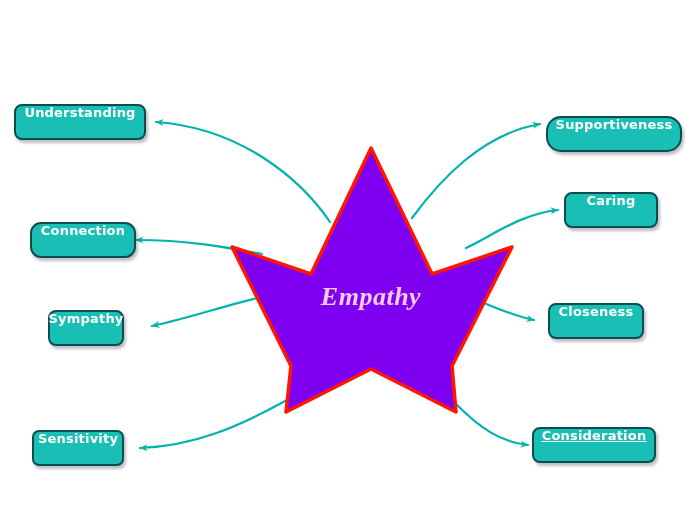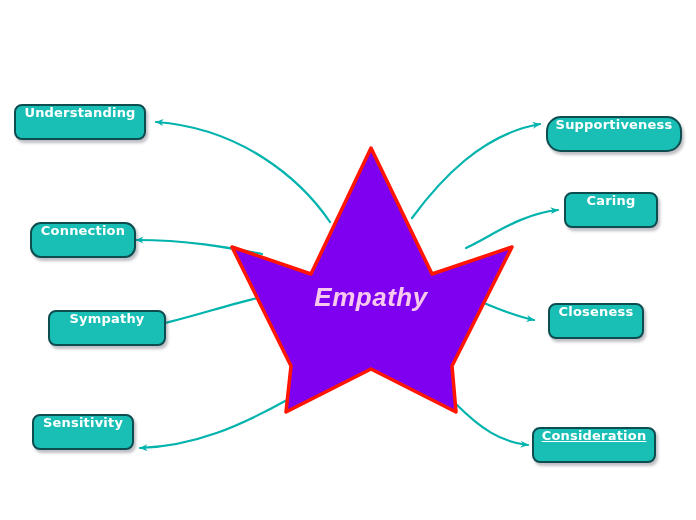--- a/index.html
+++ b/index.html
@@ -48,21 +48,21 @@
     display: block;
     line-height: 1;
   }
   #center-label {
     position: absolute;
     left: 276px;
     top: 282px;
     width: 190px;
     text-align: center;
     color: #F7C9EE;
-    font-family: Liberation Sans, sans-serif;
+    font-family: Liberation Serif, serif;
     font-style: italic;
     font-weight: bold;
     font-size: 26px;
     letter-spacing: 0.5px;
     pointer-events: none;
   }
 </style>
 </head>
 <body>
 
@@ -94,25 +94,25 @@
   <div id="center-label">Empathy</div>
 
   <div class="node-box" style="left:14px; top:104px; width:132px;">
     <span class="node-label">Understanding</span>
   </div>
 
   <div class="node-box" style="left:30px; top:222px; width:106px;border-radius:11px;">
     <span class="node-label">Connection</span>
   </div>
 
-  <div class="node-box" style="left:48px; top:310px; width:118px;">
+  <div class="node-box" style="left:48px; top:310px; width:76px;">
     <span class="node-label">Sympathy</span>
   </div>
 
-  <div class="node-box" style="left:32px; top:414px; width:102px;">
+  <div class="node-box" style="left:32px; top:430px; width:92px;border-radius:7px;">
     <span class="node-label">Sensitivity</span>
   </div>
 
   <div class="node-box" style="left:546px; top:116px; width:136px;border-radius:15px;">
     <span class="node-label">Supportiveness</span>
   </div>
 
   <div class="node-box" style="left:564px; top:192px; width:94px;">
     <span class="node-label">Caring</span>
   </div>

